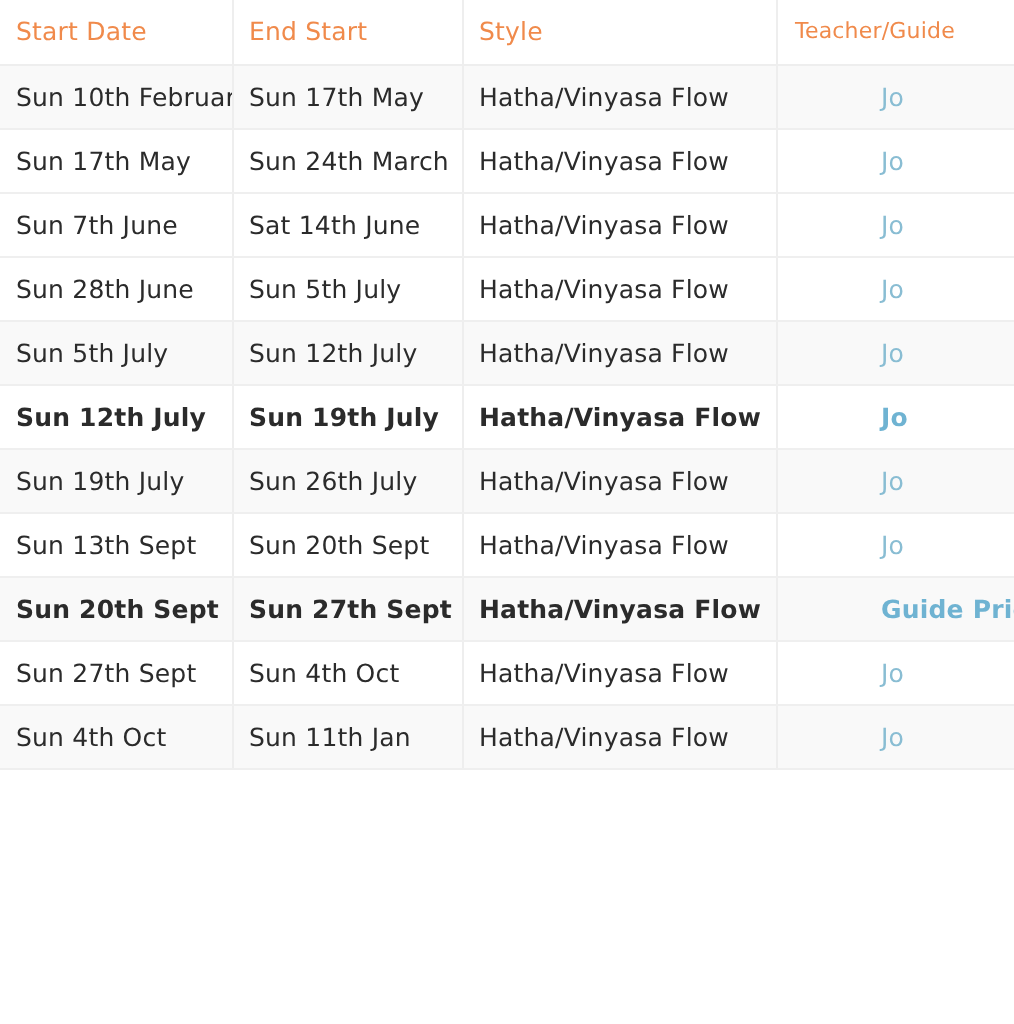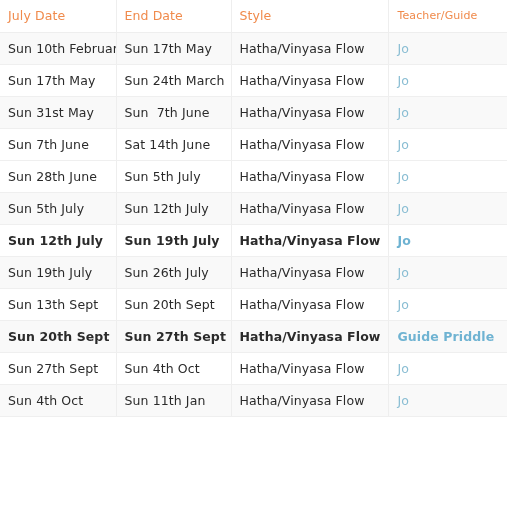--- a/index.html
+++ b/index.html
@@ -66,20 +66,21 @@
     border-bottom: 1px solid #efefef;
   }
 
   tbody td.teacher {
     color: #89bdd3;
     padding-left: 9px;
   }
   tbody td.teacher a {
     color: #89bdd3;
     text-decoration: none;
+    margin-left: 43px;
   }
 
   tbody tr.bold td { font-weight: bold; }
   tbody tr.bold td.teacher,
   tbody tr.bold td.teacher a { color: #6fb3d2; font-weight: bold; }
 
   tbody tr.closed td {
     color: #2fe0ff;
     font-weight: normal;
   }
@@ -90,42 +91,36 @@
 
 <table class="schedule-table">
   <colgroup>
     <col class="c-start">
       <col class="c-end">
       <col class="c-style">
       <col class="c-teach">
   </colgroup>
   <thead>
     <tr>
-      <th class="th-start">July Date</th>
-      <th class="th-end">End Date</th>
+      <th class="th-start">Start Date</th>
+      <th class="th-end">End Start</th>
       <th class="th-style">Style</th>
       <th class="th-teacher">Teacher/Guide</th>
     </tr>
   </thead>
   <tbody id="schedule-body">
       <tr class="stripe">
         <td>Sun 10th February</td>
         <td>Sun 17th May</td>
         <td>Hatha/Vinyasa Flow</td>
         <td class="teacher"><a href="#">Jo</a></td>
       </tr>
       <tr class="">
         <td>Sun 17th May</td>
         <td>Sun 24th March</td>
-        <td>Hatha/Vinyasa Flow</td>
-        <td class="teacher"><a href="#">Jo</a></td>
-      </tr>
-      <tr class="stripe">
-        <td>Sun 31st May</td>
-        <td>Sun  7th June</td>
         <td>Hatha/Vinyasa Flow</td>
         <td class="teacher"><a href="#">Jo</a></td>
       </tr>
       <tr class="">
         <td>Sun 7th June</td>
         <td>Sat 14th June</td>
         <td>Hatha/Vinyasa Flow</td>
         <td class="teacher"><a href="#">Jo</a></td>
       </tr>
       <tr class="">

